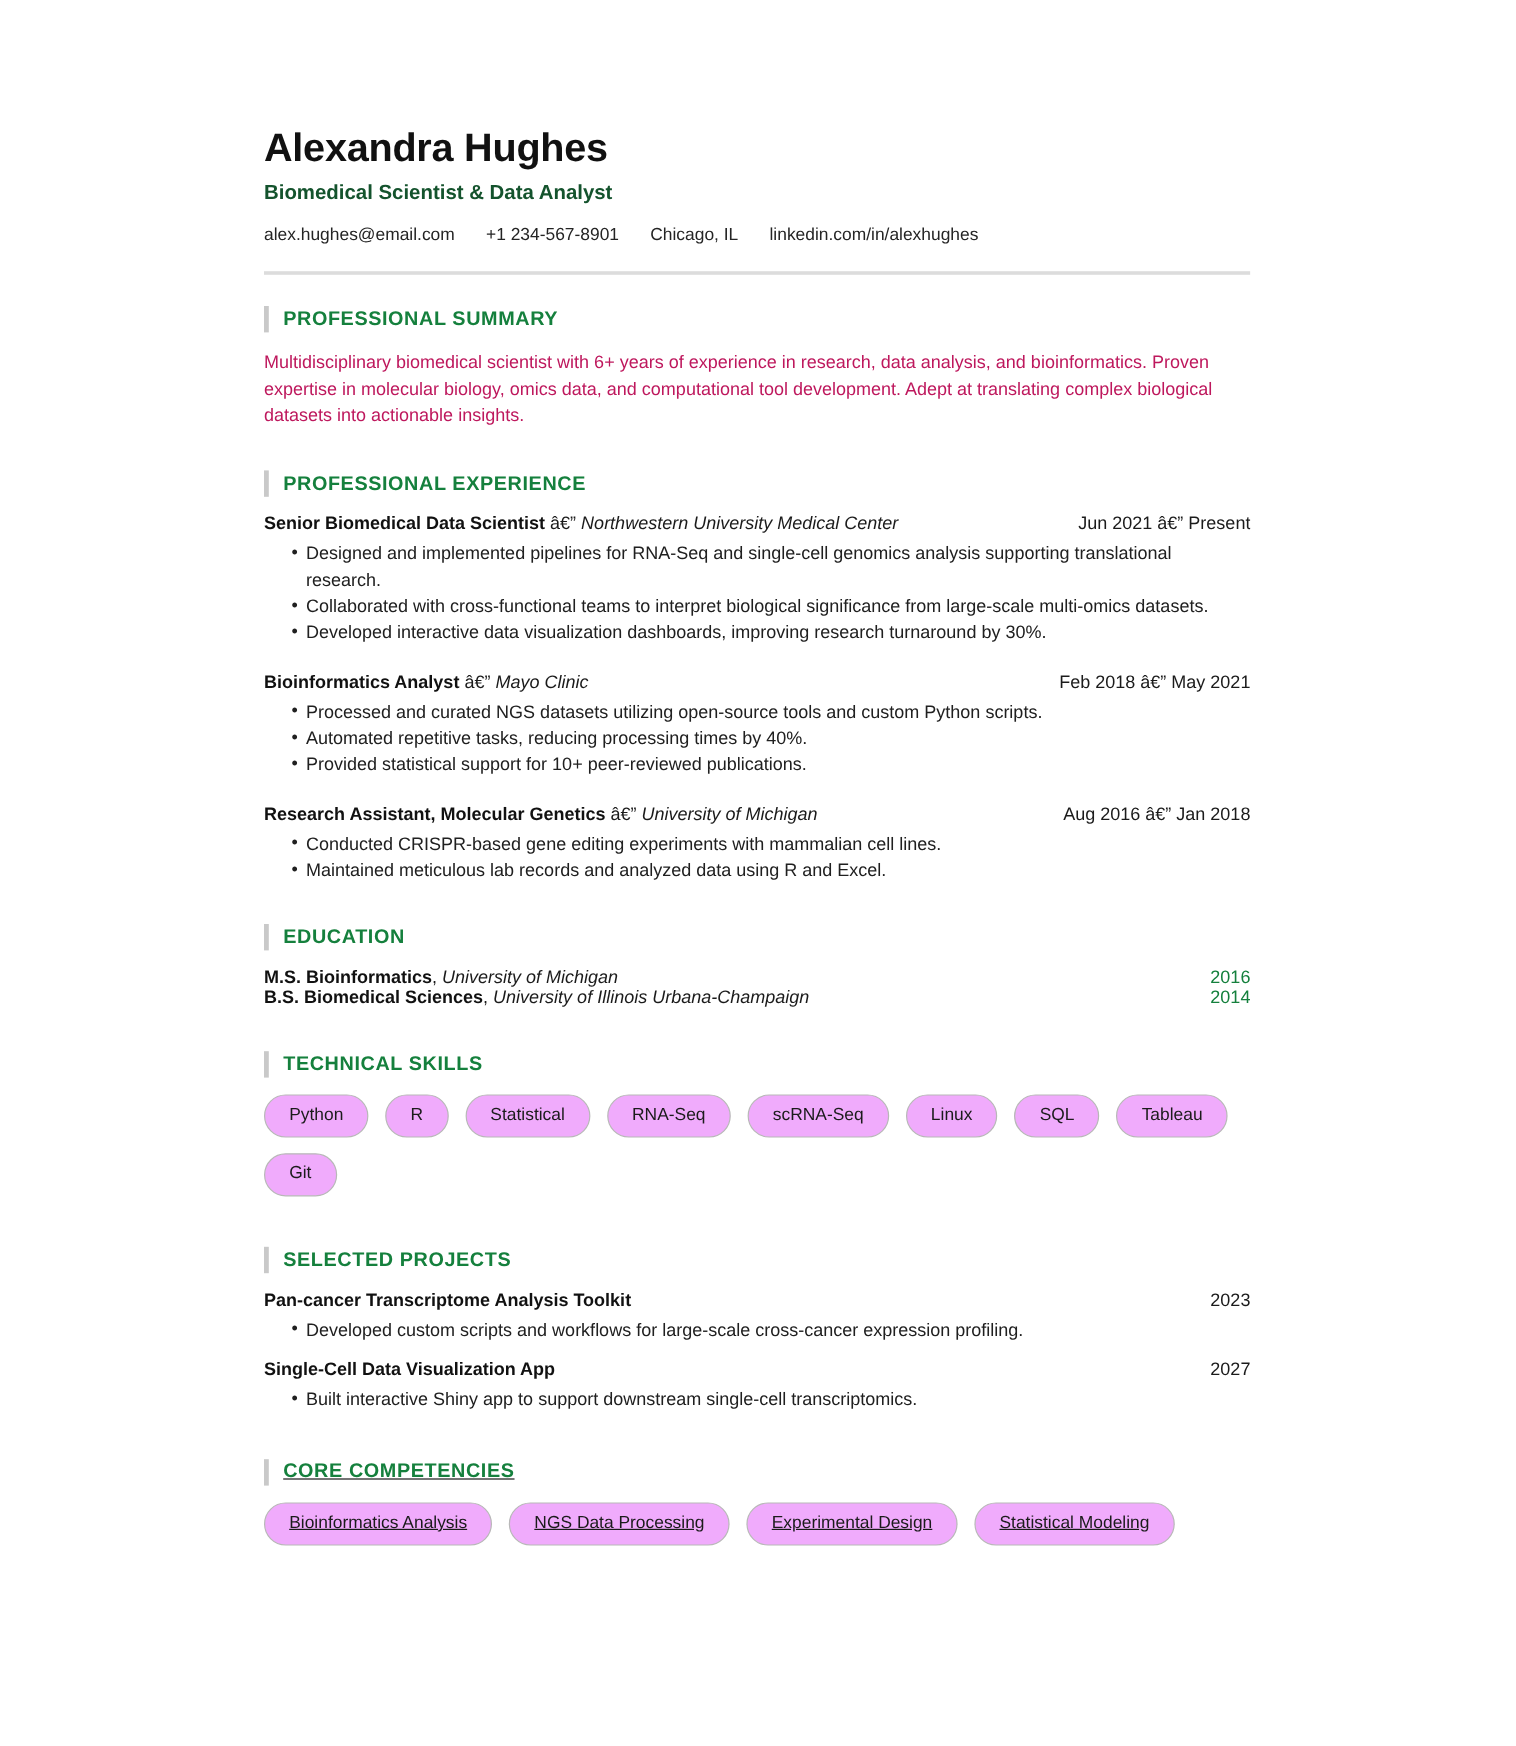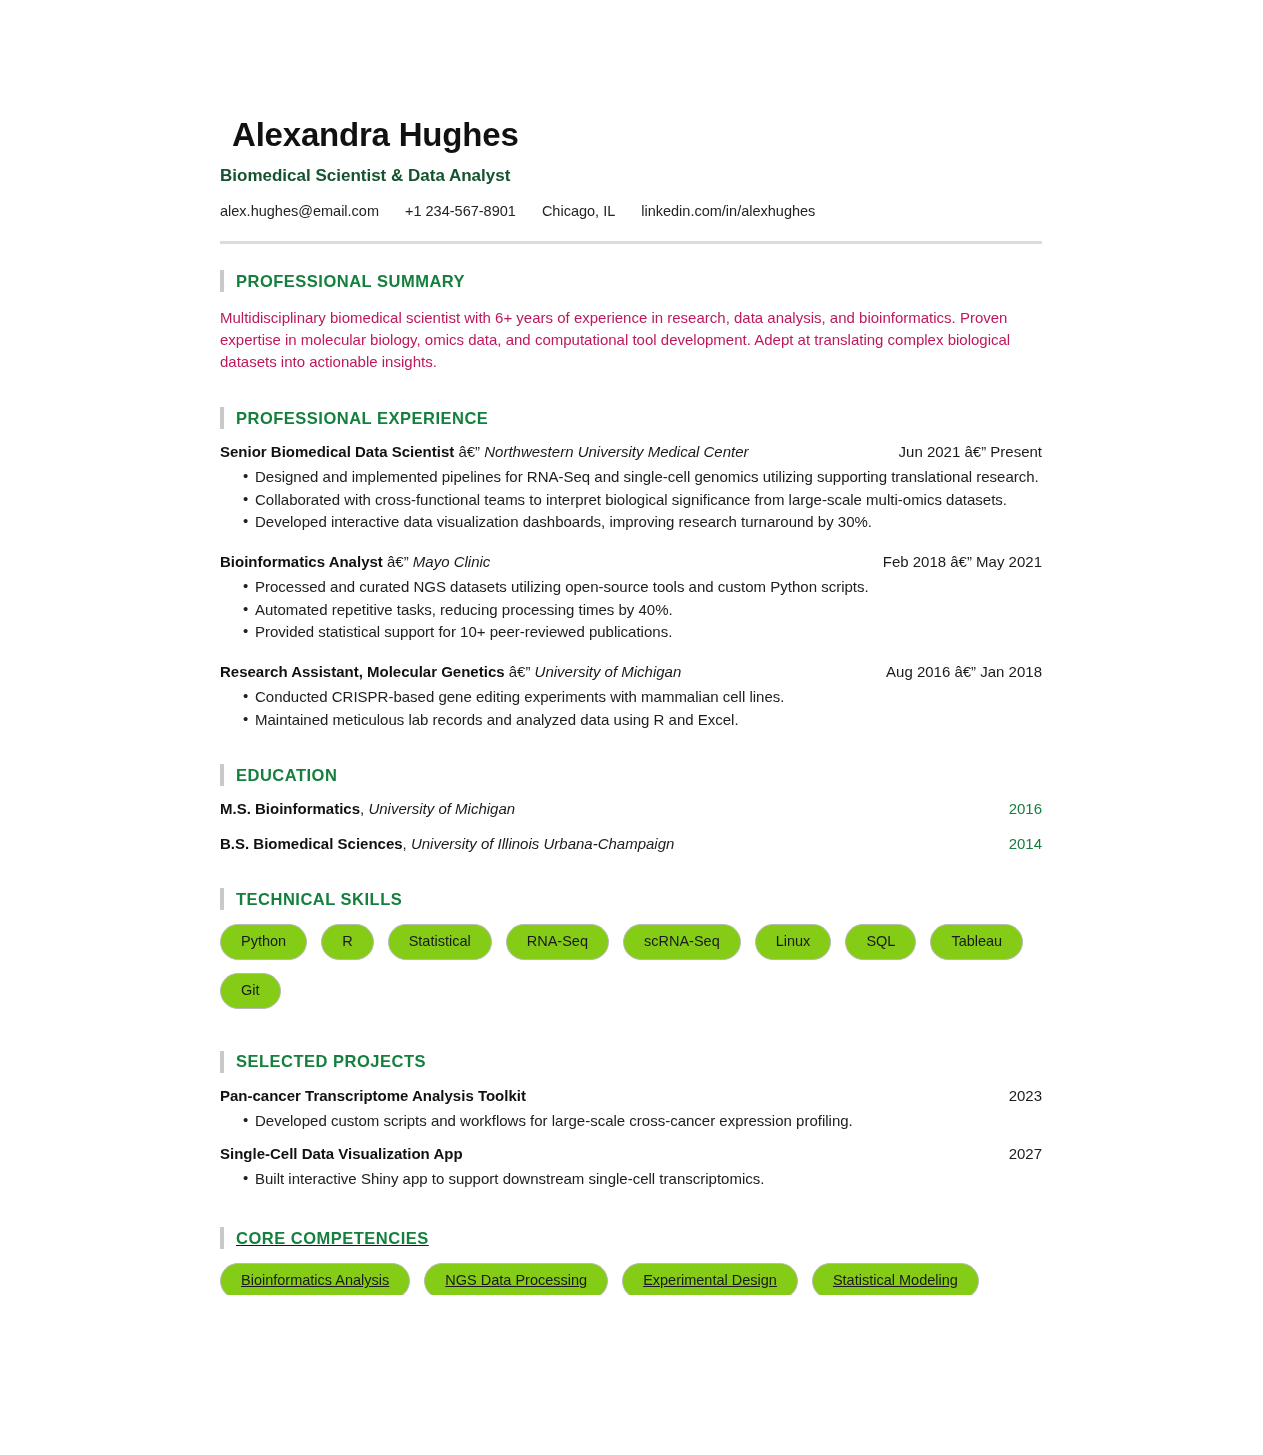--- a/index.html
+++ b/index.html
@@ -33,21 +33,21 @@
     height: 1295px;
     overflow: hidden;
   }
 
   
   .name {
     font-size: 33px;
     font-weight: bold;
     letter-spacing: -0.2px;
     color: #111111;
-    margin: 12px;
+    margin: 0;
     padding-top: 105px;
     line-height: 1.12;
   }
   .title-line {
     font-size: 17px;
     font-weight: bold;
     color: #14532d;
     margin-top: 9px;
     line-height: 1.2;
   }
@@ -142,41 +142,40 @@
     font-size: 15px;
     color: #202020;
   }
 
   
   .edu-row {
     display: flex;
     justify-content: space-between;
     align-items: baseline;
     font-size: 15px;
-    margin-bottom: 18px;
   }
   .edu-row:last-child { margin-bottom: 0; }
   .edu-degree { font-weight: bold; color: #111111; }
   .edu-school { font-style: italic; color: #1b1b1b; }
   .edu-year { flex: 0 0 auto; color: #15803d; white-space: nowrap; }
 
   
   .pill-wrap {
     display: flex;
     flex-wrap: wrap;
     gap: 13px 14px;
     max-width: 822px;
   }
   .pill {
     display: inline-flex;
     align-items: center;
     justify-content: center;
     border: 1px solid #b8b8b8;
     border-radius: 999px;
-    background: #84cc16;
+    background: #f0abfc;
     font-size: 14.5px;
     color: #1b1b1b;
     padding: 9px 20px;
     line-height: 1.1;
     white-space: nowrap;
   }
 
   
   .project { margin-bottom: 6px; }
   .project + .project { margin-top: 14px; }
@@ -228,21 +227,21 @@
         <span class="accent-bar"></span>
         <span class="section-title">PROFESSIONAL EXPERIENCE</span>
       </div>
 
       <div class="job">
         <div class="job-head">
           <span class="job-left"><span class="job-role">Senior Biomedical Data Scientist</span><span class="job-dash"> â€” </span><span class="job-org">Northwestern University Medical Center</span></span>
           <span class="job-dates">Jun 2021 â€” Present</span>
         </div>
         <ul class="bullets">
-          <li>Designed and implemented pipelines for RNA-Seq and single-cell genomics utilizing supporting translational research.</li>
+          <li>Designed and implemented pipelines for RNA-Seq and single-cell genomics analysis supporting translational research.</li>
           <li>Collaborated with cross-functional teams to interpret biological significance from large-scale multi-omics datasets.</li>
           <li>Developed interactive data visualization dashboards, improving research turnaround by 30%.</li>
         </ul>
       </div>
 
       <div class="job">
         <div class="job-head">
           <span class="job-left"><span class="job-role">Bioinformatics Analyst</span><span class="job-dash"> â€” </span><span class="job-org">Mayo Clinic</span></span>
           <span class="job-dates">Feb 2018 â€” May 2021</span>
         </div>

